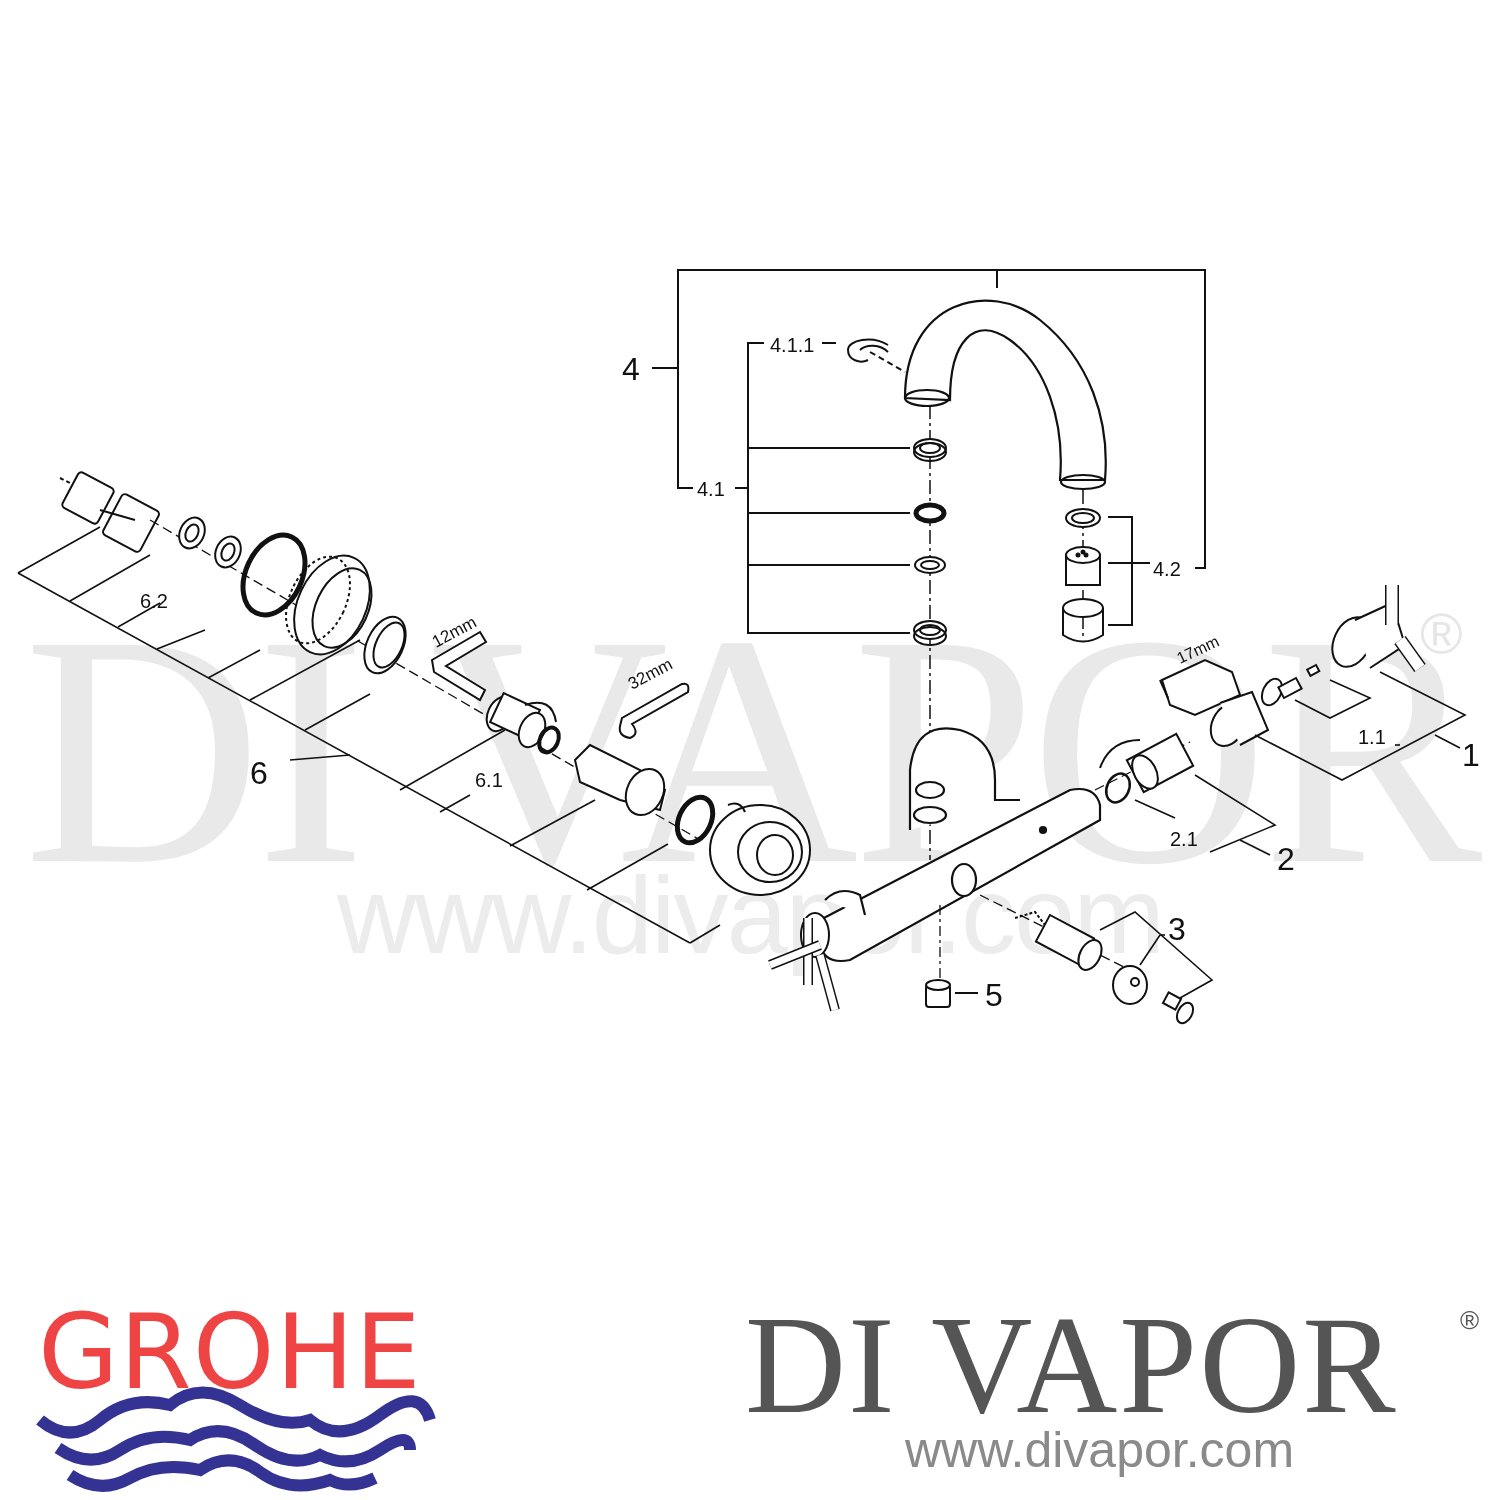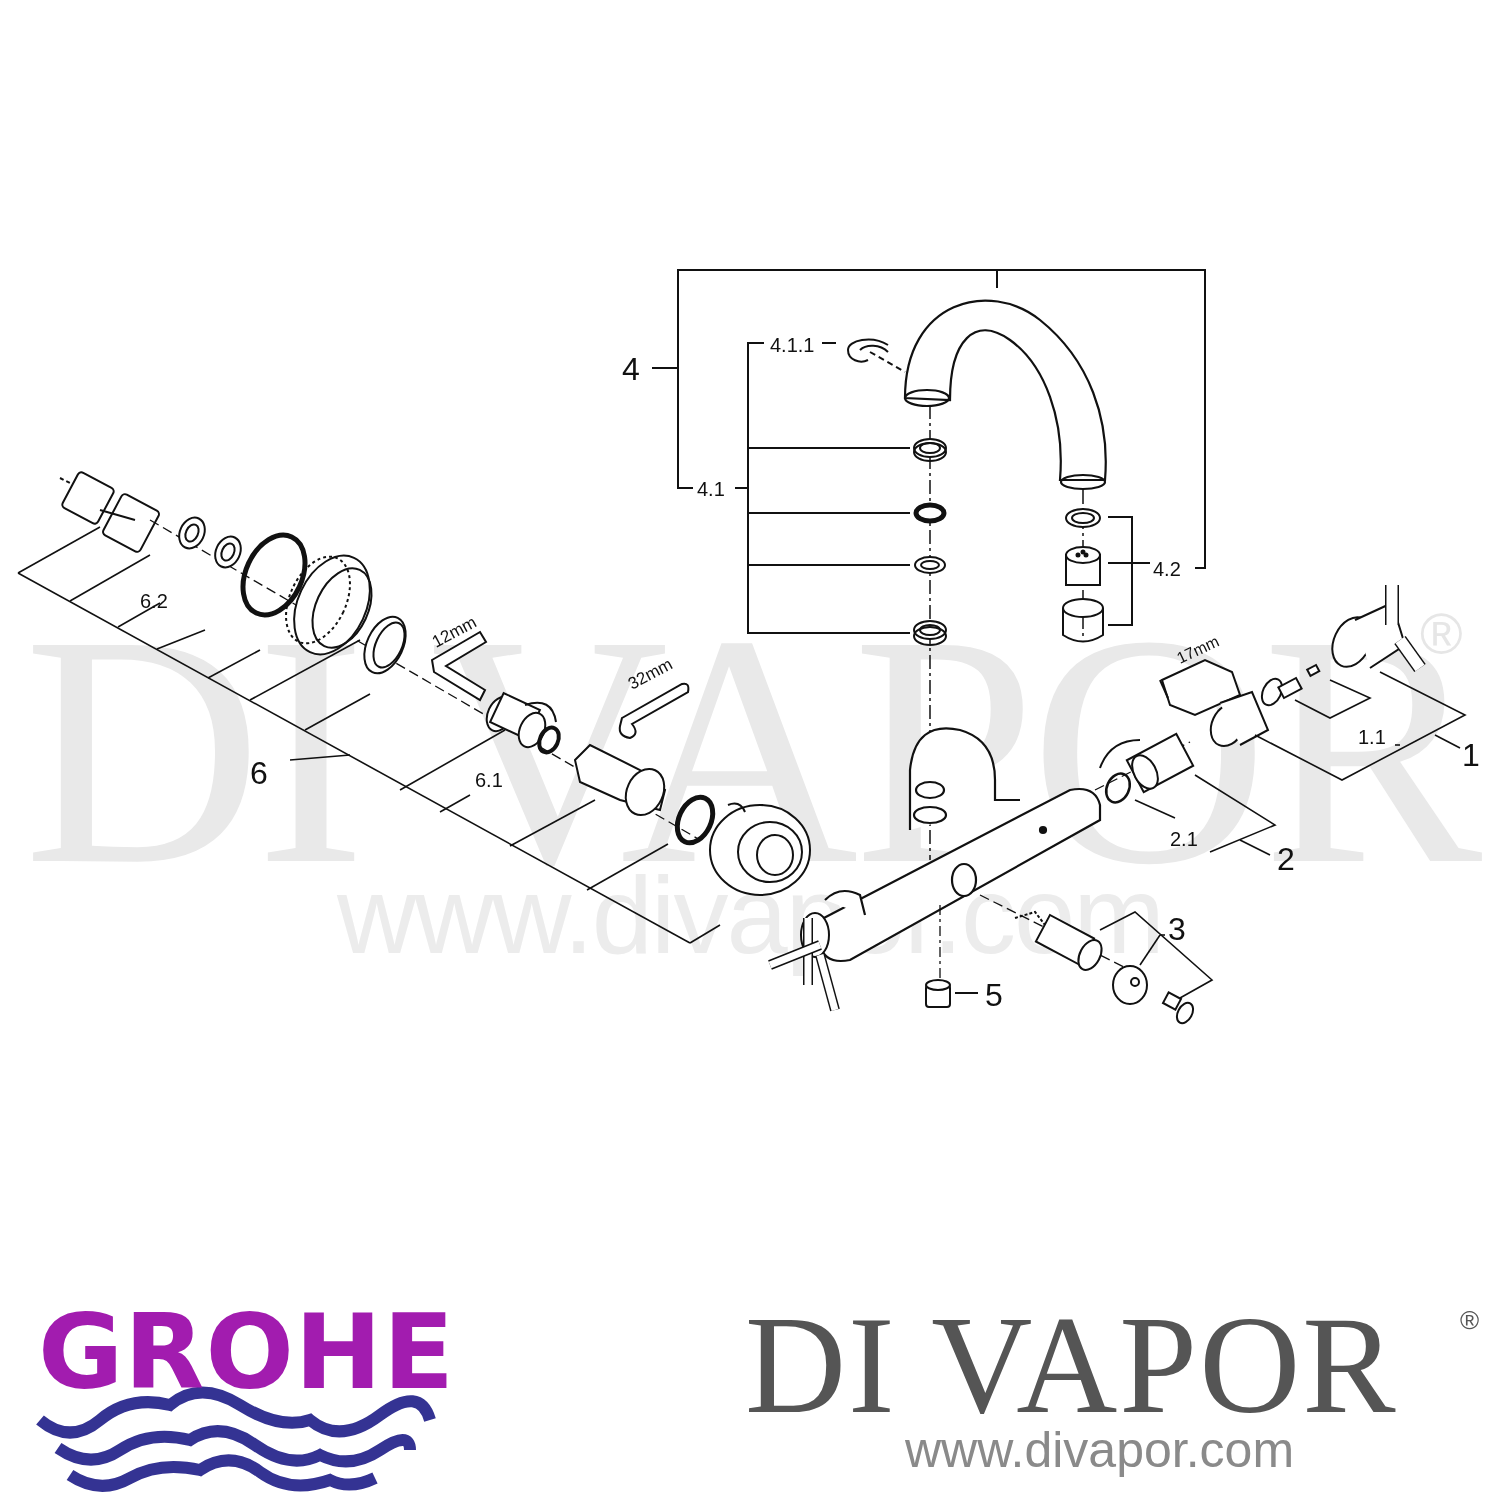--- a/index.html
+++ b/index.html
@@ -2,21 +2,21 @@
 <html><head>
 <meta charset="utf-8">
 <style>
   html, body { margin:0; padding:0; background:#ffffff; }
   body { width:1500px; height:1500px; position:relative; overflow:hidden; font-family:"Liberation Sans", sans-serif; }
   .wm-big { position:absolute; left:0; top:585px; width:1500px; text-align:center; font-family:"Liberation Serif", serif; font-size:330px; line-height:1; color:#e9e9e9; letter-spacing:-6px; white-space:nowrap; }
   .wm-reg { position:absolute; left:1420px; top:600px; font-size:58px; color:#e6e6e6; font-family:"Liberation Sans", sans-serif; }
   .wm-url { position:absolute; left:0; top:860px; width:1500px; text-align:center; font-family:"Liberation Sans", sans-serif; font-size:110px; line-height:1; color:#ececec; font-weight:100; letter-spacing:-2px; }
   svg.diagram { position:absolute; left:0; top:0; }
   .lbl { font-family:"Liberation Sans", sans-serif; fill:#111; }
-  .grohe-text { position:absolute; left:38px; top:1300px; font-family:"DejaVu Sans", sans-serif; font-weight:bold; font-size:104px; color:#a21caf; letter-spacing:1px; line-height:1; }
+  .grohe-text { position:absolute; left:38px; top:1300px; font-family:"DejaVu Sans", sans-serif; font-weight:normal; font-size:104px; color:#ef4444; letter-spacing:1px; line-height:1; }
   .divapor { position:absolute; left:745px; top:1295px; font-family:"Liberation Serif", serif; font-size:140px; color:#555555; line-height:1; letter-spacing:2px; white-space:nowrap; }
   .divapor-reg { position:absolute; left:1460px; top:1305px; font-family:"Liberation Sans", sans-serif; font-size:26px; color:#555; }
   .divapor-url { position:absolute; left:905px; top:1425px; font-family:"Liberation Sans", sans-serif; font-size:50px; color:#8a8a8a; line-height:1; white-space:nowrap; }
 </style>
 </head>
 <body>
 
 <div class="wm-big">DI VAPOR</div>
 <div class="wm-reg">®</div>
 <div class="wm-url">www.divapor.com</div>

